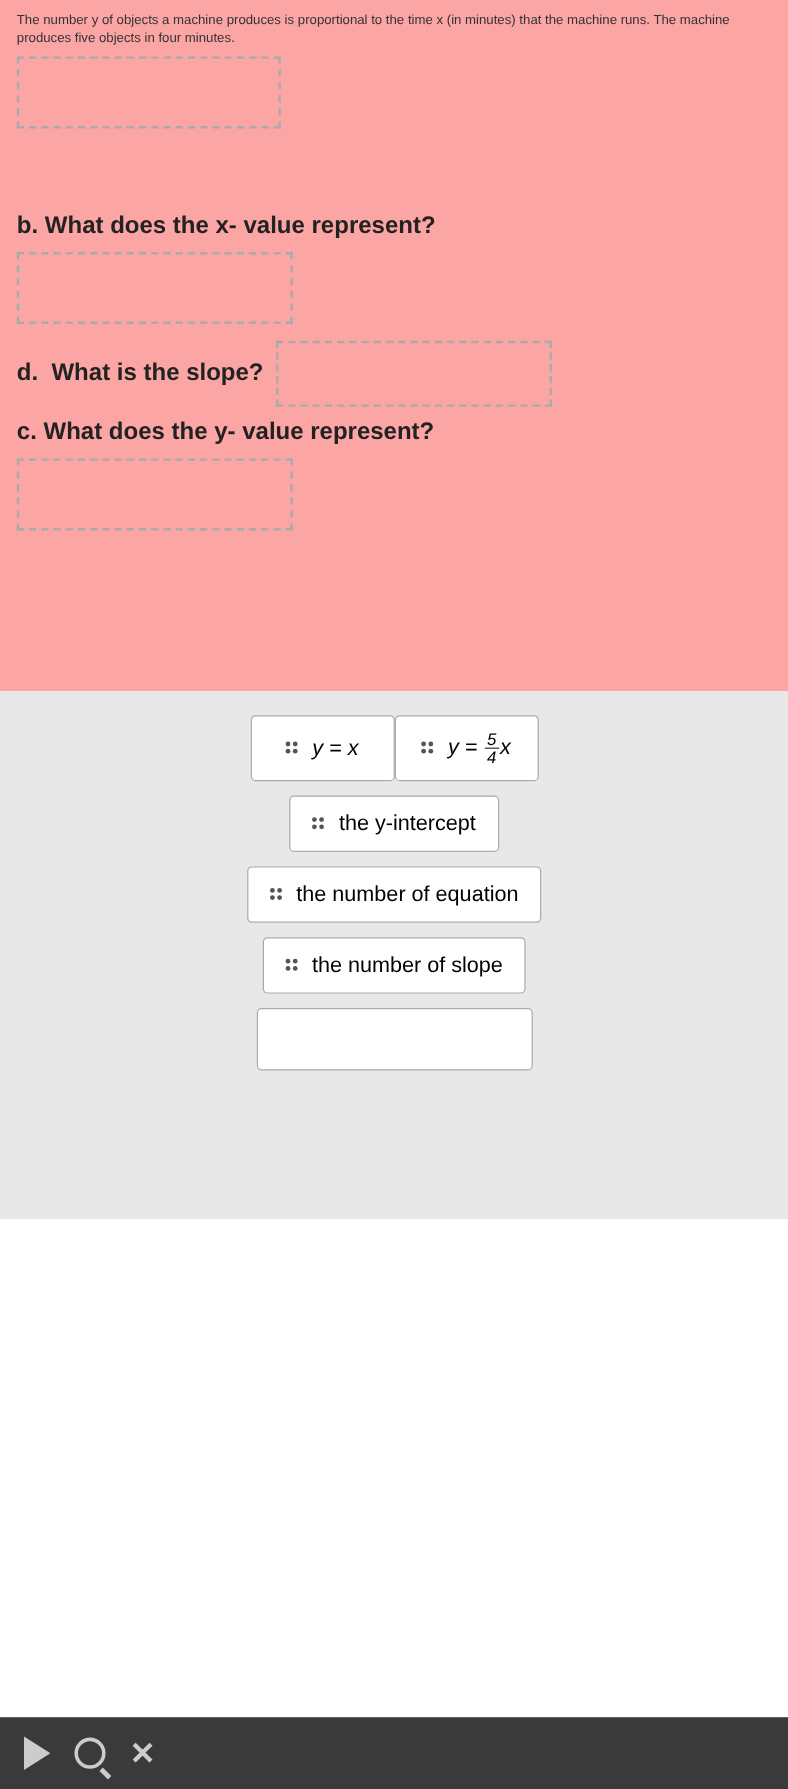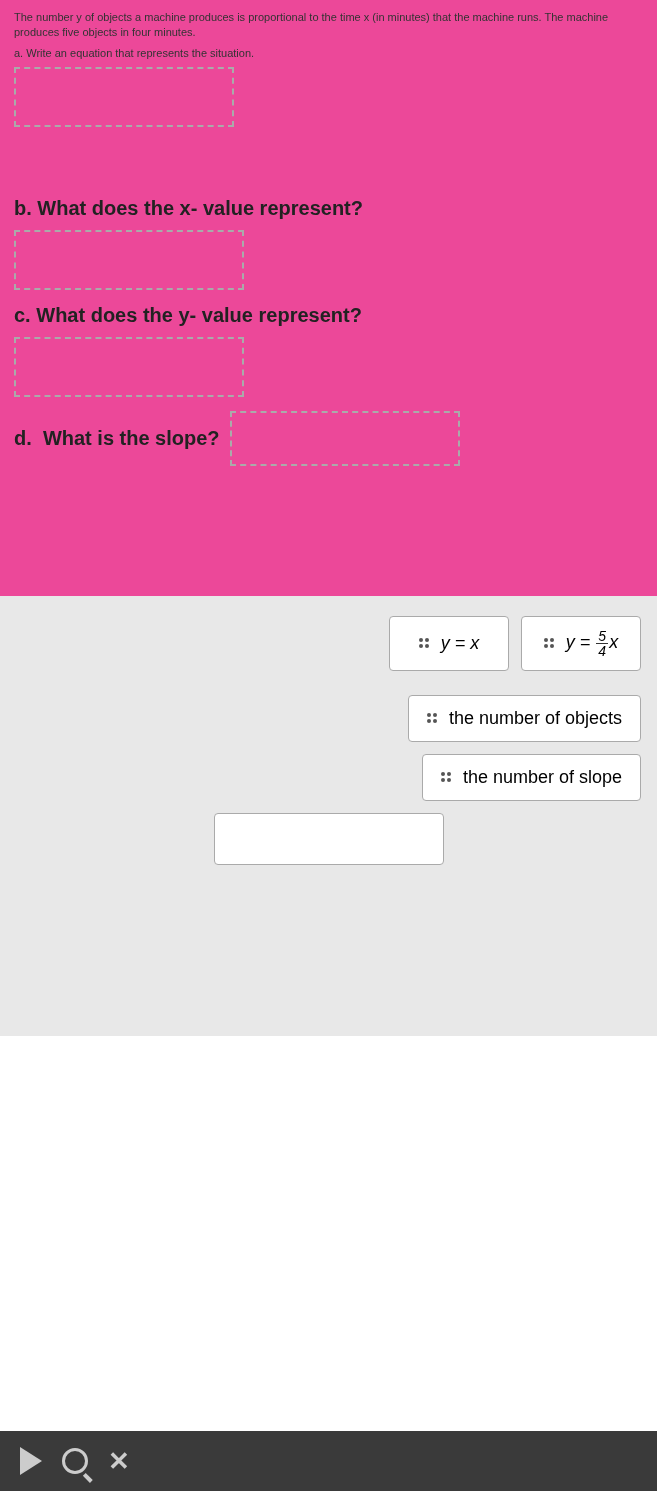--- a/index.html
+++ b/index.html
@@ -11,21 +11,21 @@
     body {
       width: 657px;
       min-height: 1491px;
       font-family: Arial, sans-serif;
       background: #ffffff;
       position: relative;
     }
 
     .main-content {
       padding: 10px 14px;
-      background: #ec4899;
+      background: #fca5a5;
     }
 
     .problem-text {
       font-size: 11px;
       color: #333;
       line-height: 1.4;
       margin-bottom: 6px;
     }
 
     .part-label-small {
@@ -98,22 +98,21 @@
 
     
     .answer-bank {
       background: #e8e8e8;
       padding: 20px 16px 24px 16px;
       min-height: 440px;
     }
 
     .answer-row {
       display: flex;
-      justify-content: flex-end;
-      gap: 12px;
+      justify-content: center;
       margin-bottom: 12px;
       flex-wrap: wrap;
     }
 
     .answer-tile {
       background: #ffffff;
       border: 1.5px solid #aaa;
       border-radius: 4px;
       padding: 12px 18px;
       font-size: 18px;
@@ -229,45 +228,44 @@
     }
   </style>
 </head>
 <body>
 
 <div class="main-content">
 
   <p class="problem-text">The number y of objects a machine produces is proportional to the time x (in minutes) that the machine runs. The machine produces five objects in four minutes.</p>
 
   <div class="part-section">
-    <p class="part-label-small">a. Write an equation that represents the situation.</p>
     <div class="dashed-box"></div>
   </div>
 
   <div class="spacer"></div>
 
   <div class="part-section">
     <p class="part-heading">
       <span class="part-letter">b.&nbsp;</span><span class="part-text">What does the x- value represent?</span>
     </p>
     <div class="dashed-box-wide"></div>
   </div>
 
   <div class="part-section">
+    <div class="part-d-row">
+      <span class="part-d-label">d.&nbsp; <span>What is the slope?</span></span>
+      <div class="dashed-box-inline"></div>
+    </div>
+  </div>
+
+  <div class="part-section">
     <p class="part-heading">
       <span class="part-letter">c.&nbsp;</span><span class="part-text">What does the y- value represent?</span>
     </p>
     <div class="dashed-box-wide"></div>
-  </div>
-
-  <div class="part-section">
-    <div class="part-d-row">
-      <span class="part-d-label">d.&nbsp; <span>What is the slope?</span></span>
-      <div class="dashed-box-inline"></div>
-    </div>
   </div>
 
   <div class="spacer-large"></div>
 </div>
 
 <div class="answer-bank">
 
   <div class="answer-row">
 
     <div class="answer-tile">
@@ -296,33 +294,42 @@
             <span class="den">4</span>
           </span><i>x</i>
       </span>
     </div>
 
   </div>
 
   <div class="answer-row">
 
 
-
-  </div>
-
-  <div class="answer-row">
-
-    <div class="answer-tile">
-      <span class="drag-dots">
-        <span></span>
-          <span></span>
-          <span></span>
-          <span></span>
-      </span>
-      <span>the number of objects</span>
+    <div class="answer-tile">
+      <span class="drag-dots">
+        <span></span>
+          <span></span>
+          <span></span>
+          <span></span>
+      </span>
+      <span>the y-intercept</span>
+    </div>
+
+  </div>
+
+  <div class="answer-row">
+
+    <div class="answer-tile">
+      <span class="drag-dots">
+        <span></span>
+          <span></span>
+          <span></span>
+          <span></span>
+      </span>
+      <span>the number of equation</span>
     </div>
 
   </div>
 
   <div class="answer-row">
 
     <div class="answer-tile">
       <span class="drag-dots">
         <span></span>
           <span></span>

